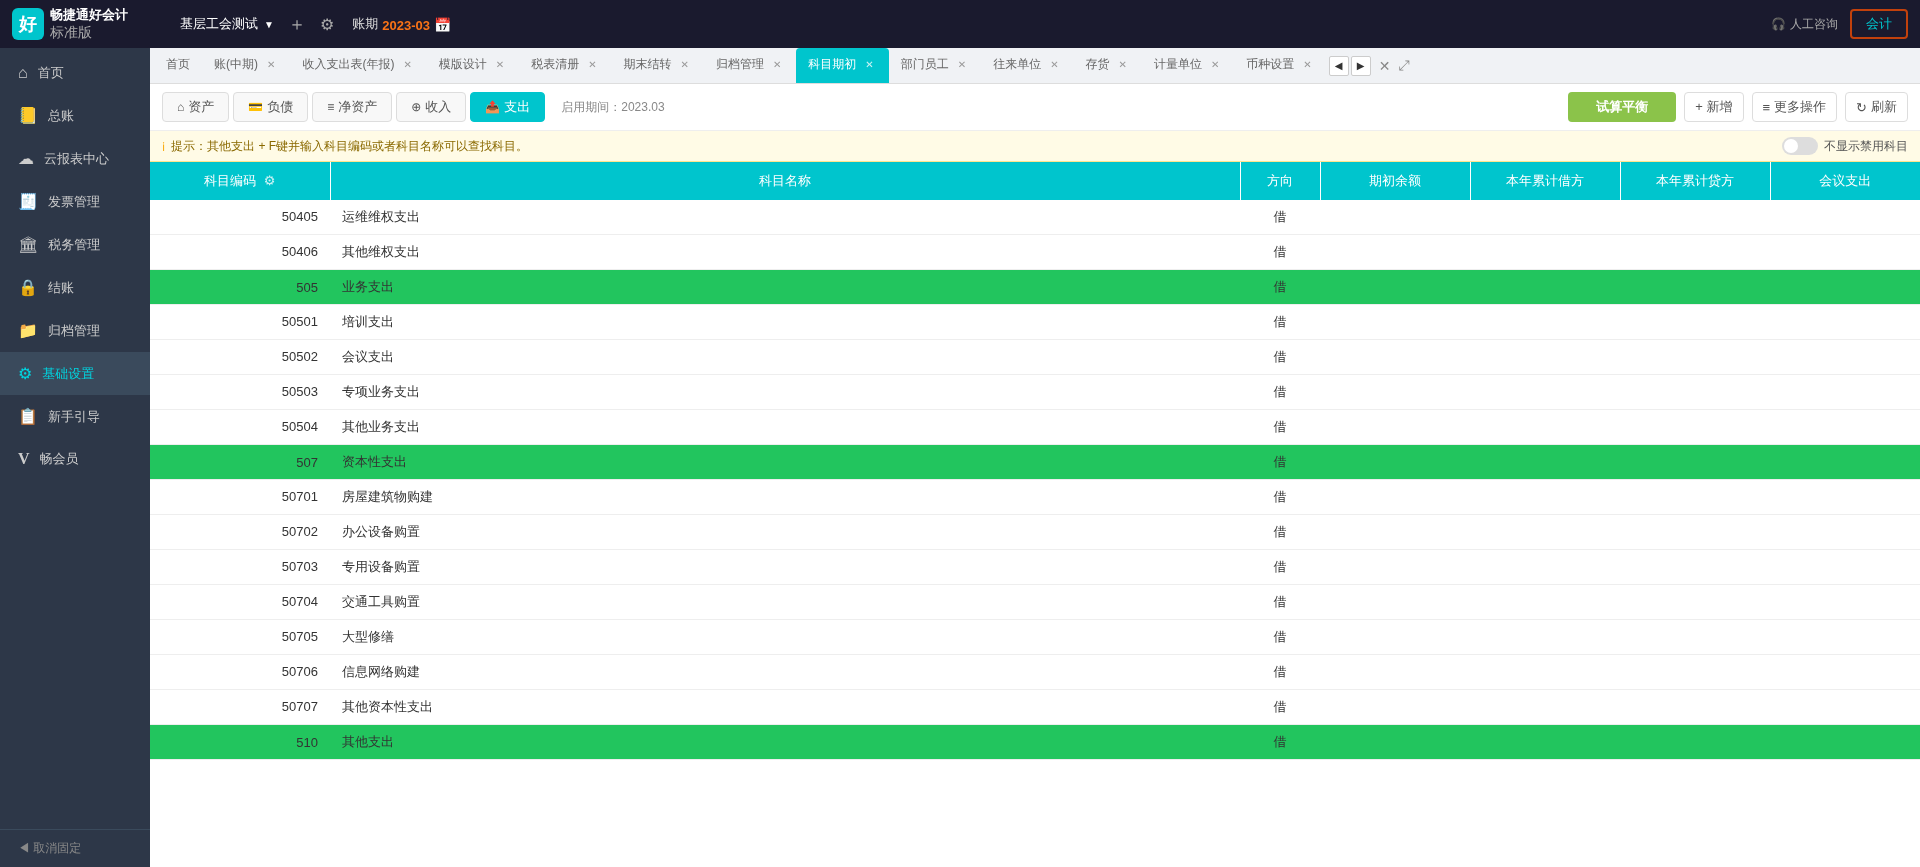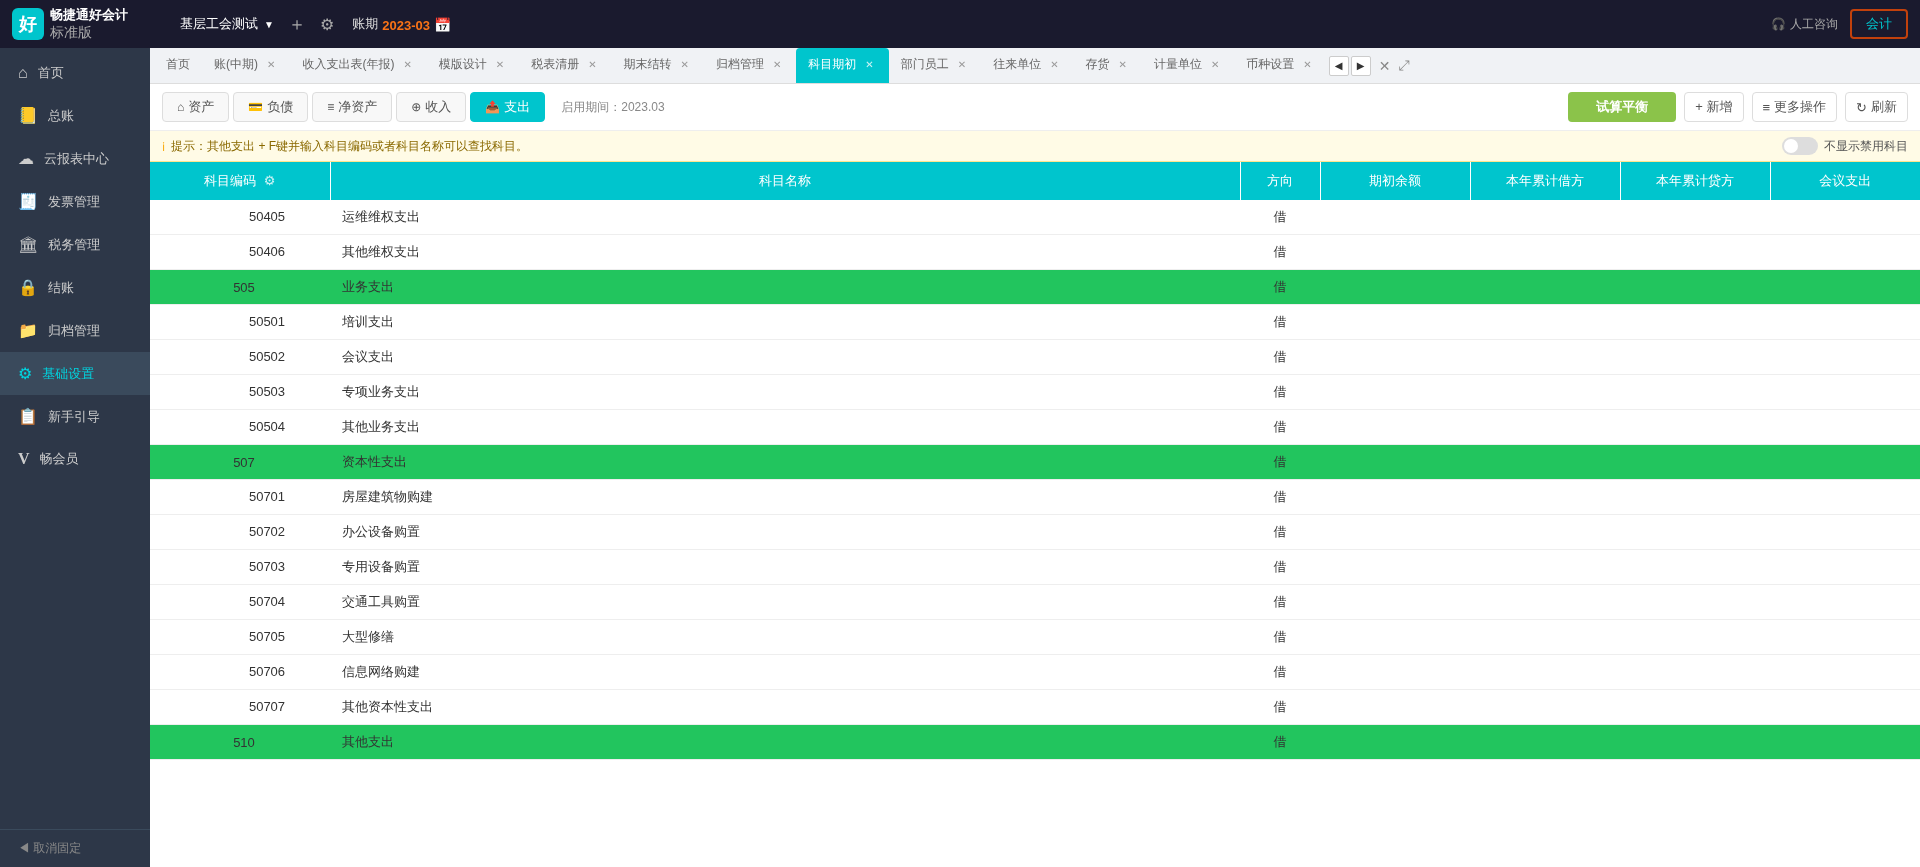--- a/index.html
+++ b/index.html
@@ -301,21 +301,21 @@
 
     tbody tr {
       border-bottom: 1px solid #eee;
     }
     tbody tr.level1 { font-weight: normal; background: #22c55e; }
     tbody td {
       padding: 8px 12px;
       text-align: center;
       color: #333;
     }
-    tbody td.td-code { text-align: center; padding-left: 20px; }
+    tbody td.td-code { text-align: right; padding-left: 20px; }
     tbody td.td-name { text-align: left; padding-left: 12px; }
     tbody tr.level2 td.td-code { padding-left: 40px; }
 
     
     .table-wrapper::-webkit-scrollbar { width: 8px; }
     .table-wrapper::-webkit-scrollbar-track { background: #f0f0f0; }
     .table-wrapper::-webkit-scrollbar-thumb { background: #ccc; border-radius: 4px; }
 
     .gear-icon { font-size: 13px; margin-left: 4px; color: rgba(255,255,255,0.8); }
   </style>

